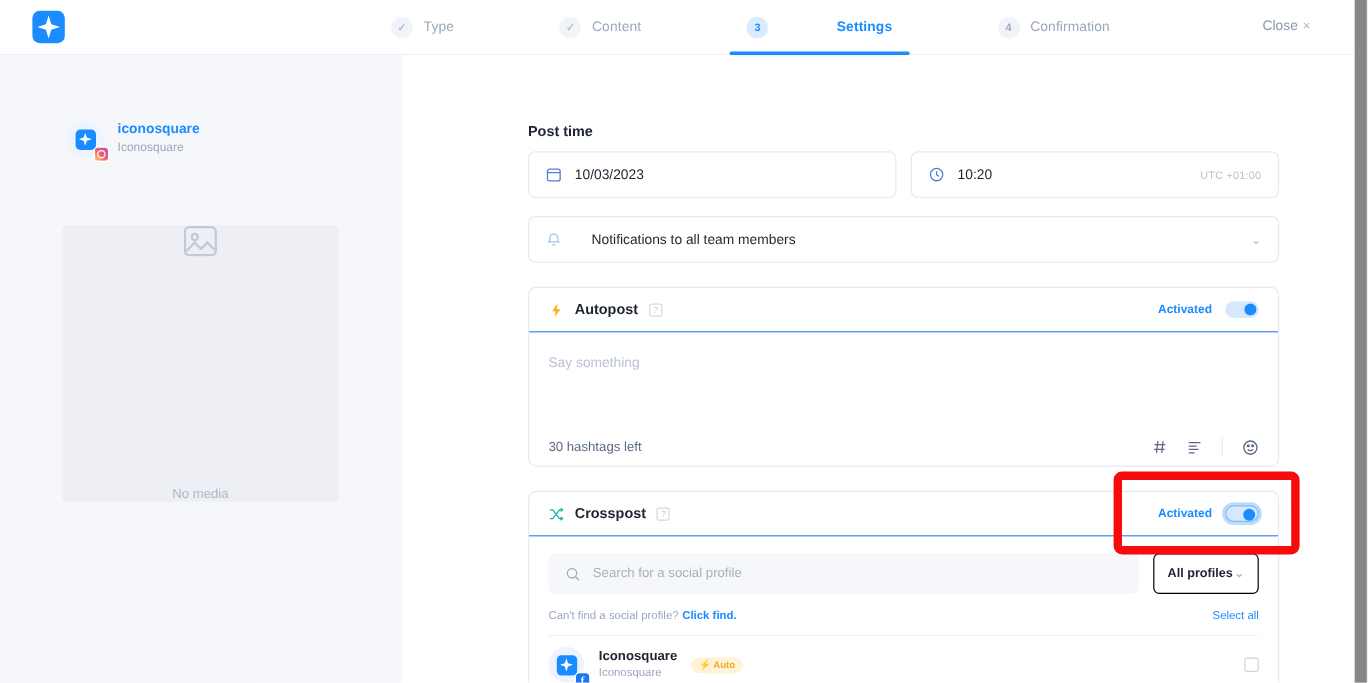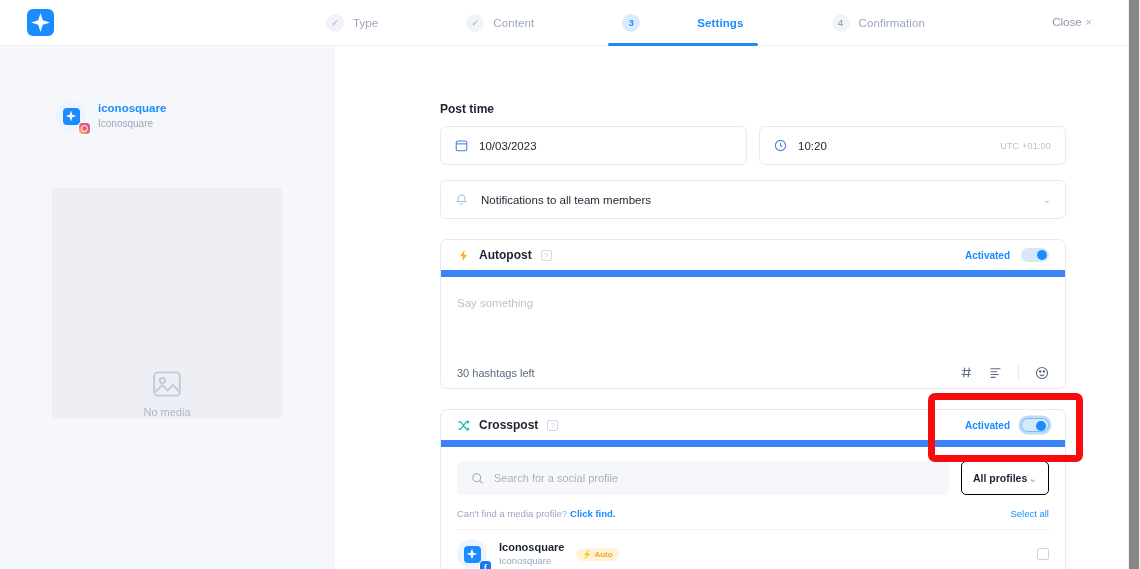--- a/index.html
+++ b/index.html
@@ -77,21 +77,21 @@
   .net-ig::after{
     content:""; width:5px;height:5px;border:1px solid #fff; border-radius:50%;
   }
   .net-fb { background:#1877f2; color:#fff; font-size:9px; font-weight:700; font-family:"Liberation Serif",serif; }
   .p-name { font-size:11.5px; font-weight:700; color:#1a8cff; line-height:1.35; }
   .p-handle { font-size:10px; color:#9aa7bd; line-height:1.35; }
 
   .media-box {
     position:absolute; left:52px; top:142px; width:230px; height:230px;
     background:#edeff4; border-radius:4px;
-    display:flex; flex-direction:column; align-items:center; justify-content:flex-end;
+    display:flex; flex-direction:column; align-items:center; justify-content:space-between;
     gap:9px;
   }
   .media-icon { width:28px; height:26px; color:#c1c8d6; }
   .media-text { font-size:11px; color:#aeb7c7; }
 
   
   .content {
     position:absolute; left:335px; top:46px; width:793px; height:523px;
     background:#fff; overflow:hidden;
   }
@@ -104,32 +104,32 @@
     flex:1; height:39px; border:1px solid #e6eaf1; border-radius:6px;
     display:flex; align-items:center; padding:0 14px; background:#fff; gap:11px;
     font-size:11.5px; color:#1c2431;
   }
   .field .muted { margin-left:auto; font-size:9px; color:#b9c2d1; letter-spacing:.2px; }
   .ico { width:13px; height:13px; flex:0 0 auto; color:#4a7fd6; }
 
   .notif {
     margin:15px 0 0 105px; width:626px; height:39px;
     border:1px solid #e6eaf1; border-radius:6px; background:#fff;
-    display:flex; align-items:center; padding:4px 14px; gap:13px;
+    display:flex; align-items:center; padding:4px 14px; gap:25px;
     font-size:11.5px; color:#1c2431;
   }
   .chev { margin-left:auto; color:#b0bac9; font-size:10px; }
 
   .card {
     margin:20px 0 0 105px; width:626px;
     border:1px solid #e6eaf1; border-radius:7px; background:#fff;
   }
   .card-head {
     height:37px; display:flex; align-items:center; padding:0 16px;
-    border-bottom:7px solid #3b82f6; gap:9px;
+    border-bottom:1px solid #3b82f6; gap:9px;
   }
   .card-title { font-size:12px; font-weight:700; color:#1c2431; }
   .help {
     width:11px;height:11px;border:1px solid #d2d9e4;border-radius:2px;
     color:#c2cad7; font-size:7.5px; display:flex;align-items:center;justify-content:center;
   }
   .toggle-wrap { margin-left:auto; display:flex; align-items:center; gap:11px; }
   .toggle-label { font-size:10px; color:#1a8cff; font-weight:600; }
   .toggle {
     width:28px; height:14px; border-radius:8px; background:#d6e9fb; position:relative;
@@ -343,21 +343,21 @@
             </svg>
             <span>Search for a social profile</span>
           </div>
           <div class="profiles-select">
             <span>All profiles</span>
             <span class="chev">⌄</span>
           </div>
         </div>
 
         <div class="hint-row">
-          <span>Can't find a media profile?</span>
+          <span>Can't find a social profile?</span>
           <a class="link">Click find.</a>
           <span class="select-all">Select all</span>
         </div>
 
         <div class="plist">
           <div class="plist-item">
             <div class="avatar-wrap">
               <div class="avatar">
                   <div class="avatar-mark"></div>
                 </div>

